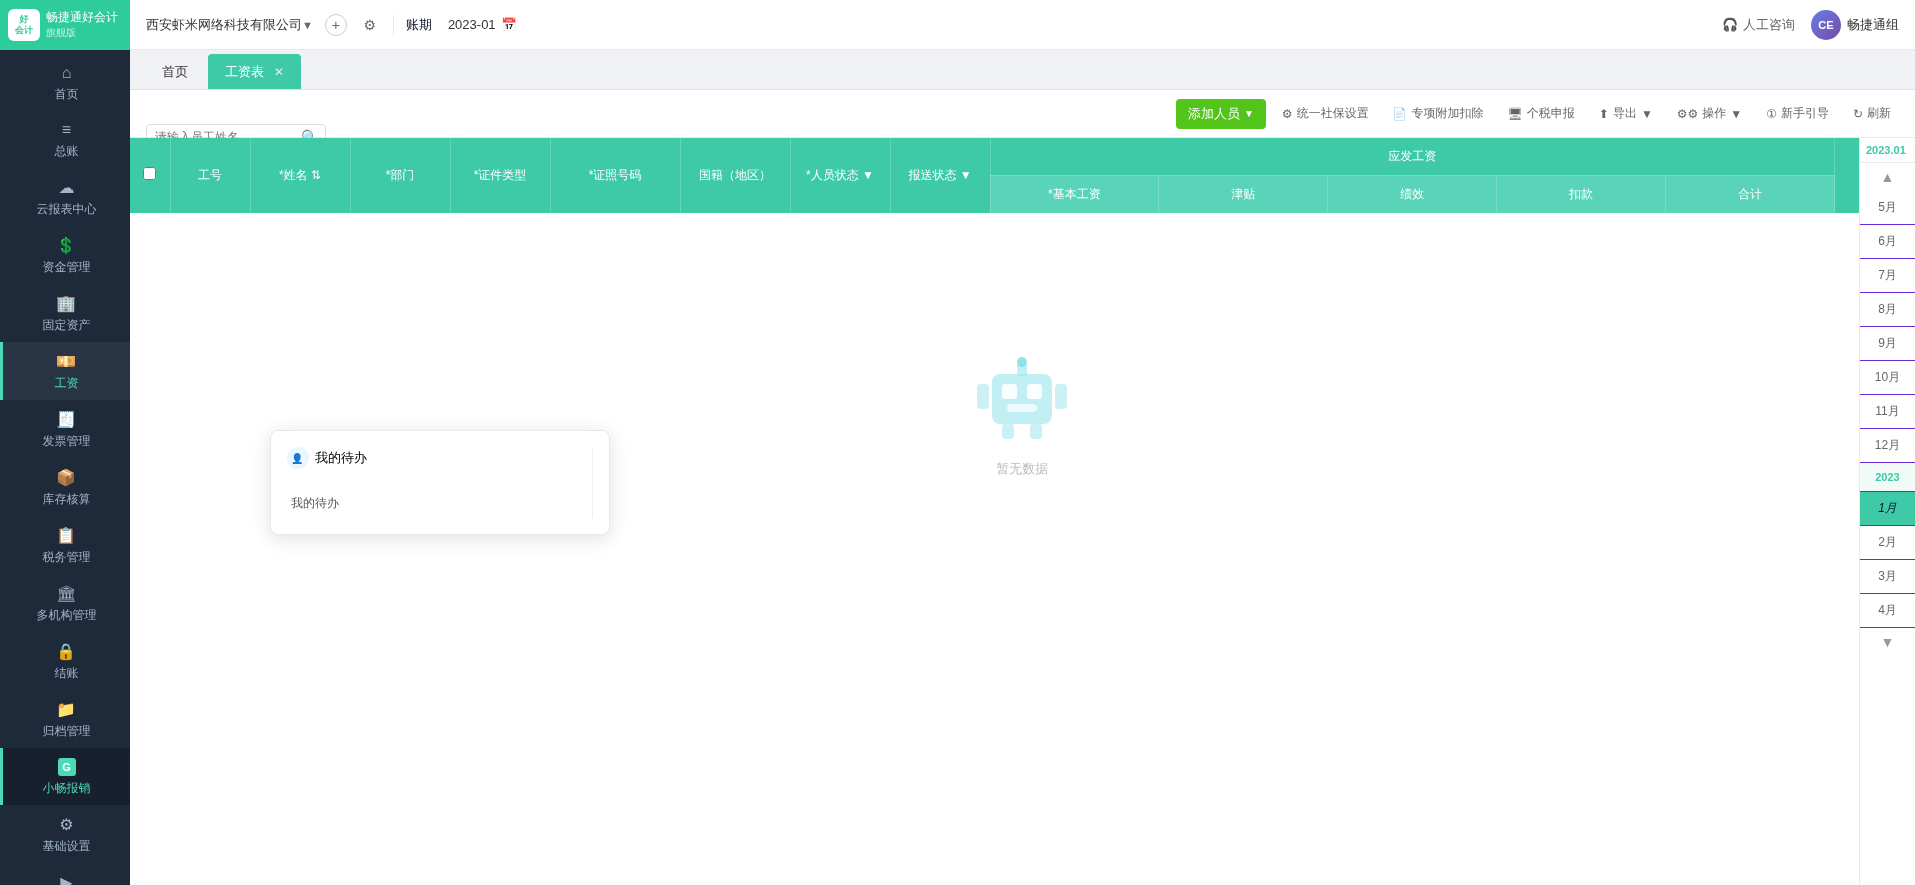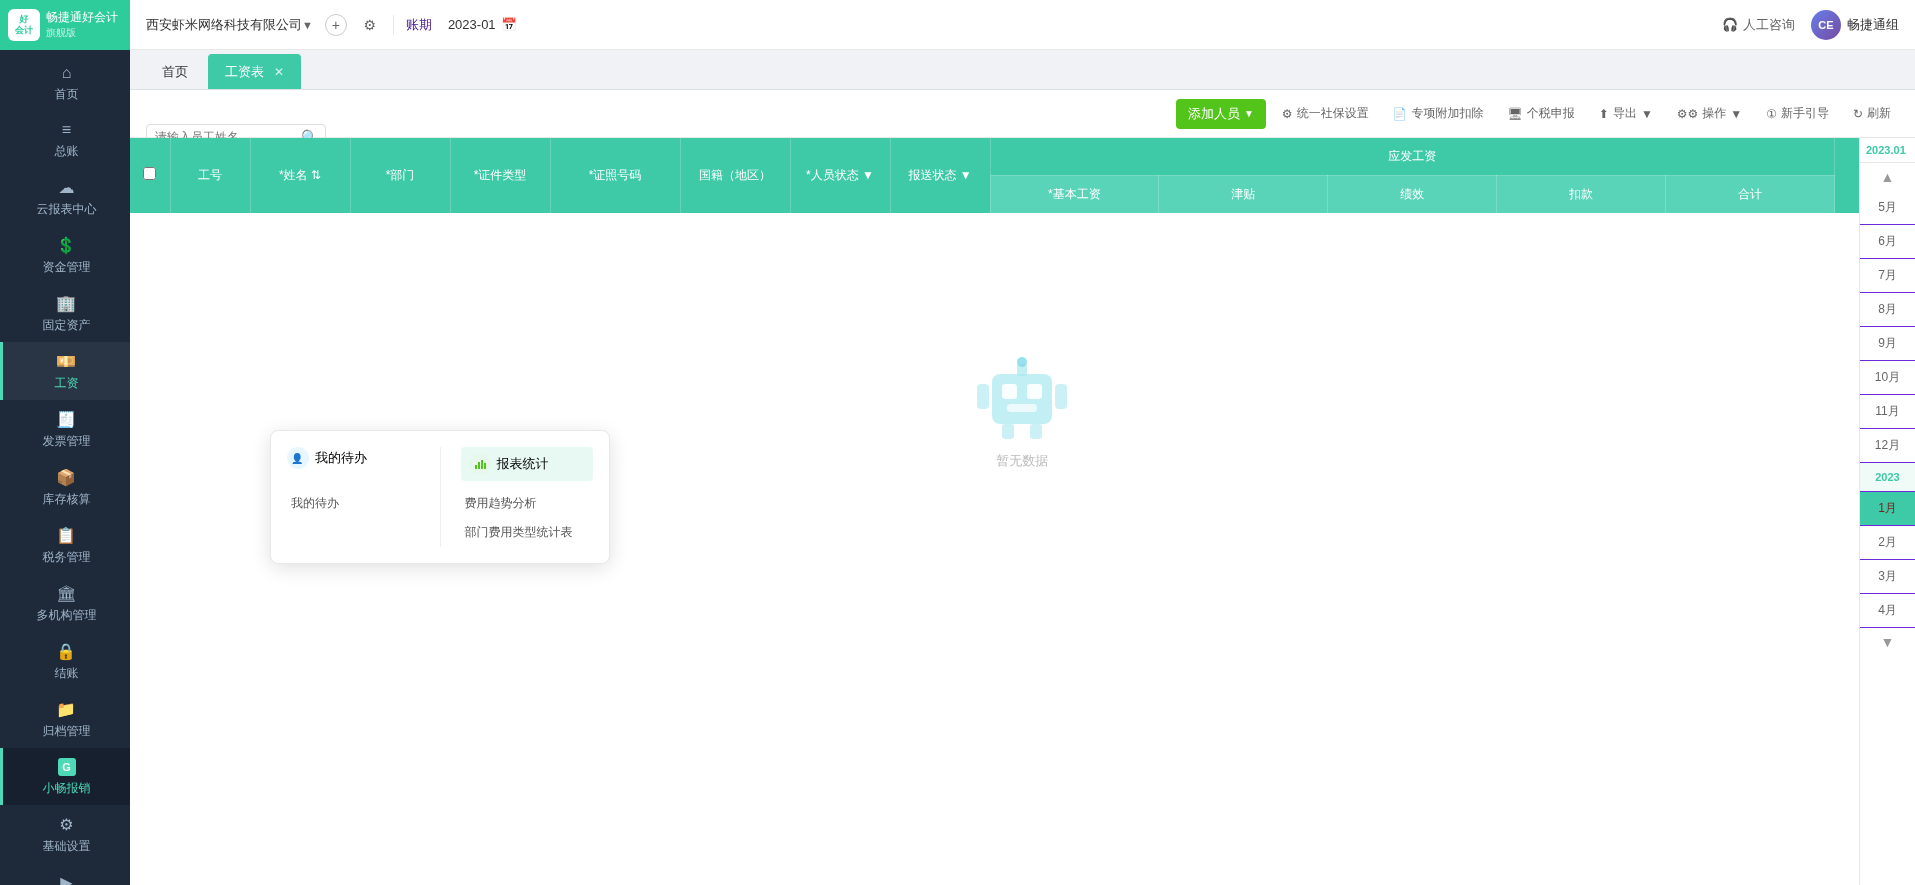--- a/index.html
+++ b/index.html
@@ -78,21 +78,21 @@
     }
     .topbar-settings {
       width: 22px; height: 22px;
       display: flex; align-items: center; justify-content: center;
       cursor: pointer; color: #666; font-size: 14px;
     }
     .topbar-period {
       display: flex; align-items: center; gap: 6px;
       font-size: 13px; color: #333;
     }
-    .topbar-period .period-label { color: #4c1d95; }
+    .topbar-period .period-label { color: #0f172a; }
     .topbar-period .period-value { color: #333; font-weight: 500; margin-left: 10px; }
     .topbar-right {
       margin-left: auto;
       display: flex; align-items: center; gap: 16px;
     }
     .support-btn {
       display: flex; align-items: center; gap: 4px;
       color: #666; cursor: pointer; font-size: 13px;
     }
     .user-info {
@@ -264,21 +264,21 @@
       position: absolute;
       right: 0; top: 0; bottom: 0;
     }
     .month-item {
       padding: 8px 4px;
       text-align: center;
       font-size: 12px; color: #666;
       cursor: pointer;
       border-bottom: 1px solid #6d28d9;
     }
-    .month-item.active { background: #3ec9a7; color: #7f1d1d; }
+    .month-item.active { background: #3ec9a7; color: #0f172a; font-style: italic; }
     .month-item.year-header { color: #3ec9a7; font-weight: bold; font-size: 11px; background: #f0faf7; }
     .month-nav { padding: 6px; text-align: center; cursor: pointer; color: #999; font-size: 14px; }
 
     
     .content-area {
       display: flex;
       flex: 1;
       overflow: hidden;
       position: relative;
     }
@@ -498,21 +498,21 @@
                     <rect x="30" y="30" width="15" height="15" rx="3" fill="white" opacity="0.9"></rect>
                     <rect x="55" y="30" width="15" height="15" rx="3" fill="white" opacity="0.9"></rect>
                     <rect x="35" y="50" width="30" height="8" rx="4" fill="white" opacity="0.7"></rect>
                     <rect x="45" y="10" width="10" height="12" rx="2" fill="#a8e8f0" opacity="0.7"></rect>
                     <circle cx="50" cy="8" r="5" fill="#7dd8e8" opacity="0.8"></circle>
                     <rect x="5" y="30" width="12" height="25" rx="4" fill="#a8e8f0" opacity="0.6"></rect>
                     <rect x="83" y="30" width="12" height="25" rx="4" fill="#a8e8f0" opacity="0.6"></rect>
                     <rect x="30" y="70" width="12" height="15" rx="3" fill="#a8e8f0" opacity="0.6"></rect>
                     <rect x="58" y="70" width="12" height="15" rx="3" fill="#a8e8f0" opacity="0.6"></rect>
                   </svg>
-                  <span style="color:#bbb; font-size:13px; margin-top:8px;">暂无数据</span>
+                  <span style="color:#bbb; font-size:13px; margin-top:16px;">暂无数据</span>
                 </div>
               </td>
             </tr>
           </tbody>
         </table>
       </div>
     </div>
 
     <div class="month-sidebar">
       <div style="padding:6px;text-align:left;font-size:11px;color:#3ec9a7;font-weight:bold;border-bottom:1px solid #e8e8e8;">2023.01</div>
@@ -541,30 +541,14 @@
           <svg width="14" height="14" viewBox="0 0 14 14">
               <circle cx="7" cy="7" r="7" fill="#e8f7ff"></circle>
               <text x="7" y="11" text-anchor="middle" font-size="10" fill="#1890ff">👤</text>
             </svg>
         </div>
         <span>我的待办</span>
       </div>
       <div class="popup-item">我的待办</div>
     </div>
     <div class="popup-divider"></div>
-    <div class="popup-section">
-      <div class="popup-section-header report-header">
-        <div class="section-icon">
-          <svg width="14" height="14" viewBox="0 0 14 14">
-              <rect width="14" height="14" rx="2" fill="#e6f7ec"></rect>
-              <rect x="2" y="8" width="2" height="4" fill="#52c41a"></rect>
-              <rect x="5" y="5" width="2" height="7" fill="#52c41a"></rect>
-              <rect x="8" y="3" width="2" height="9" fill="#52c41a"></rect>
-              <rect x="11" y="6" width="2" height="6" fill="#52c41a"></rect>
-            </svg>
-        </div>
-        <span>报表统计</span>
-      </div>
-      <div class="popup-item">费用趋势分析</div>
-      <div class="popup-item">部门费用类型统计表</div>
-    </div>
   </div>
 </div>
 
 </body></html>

